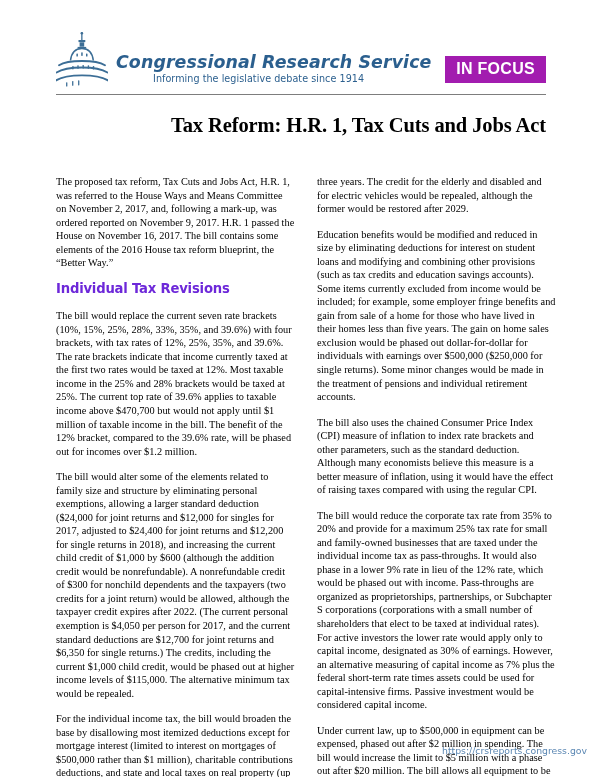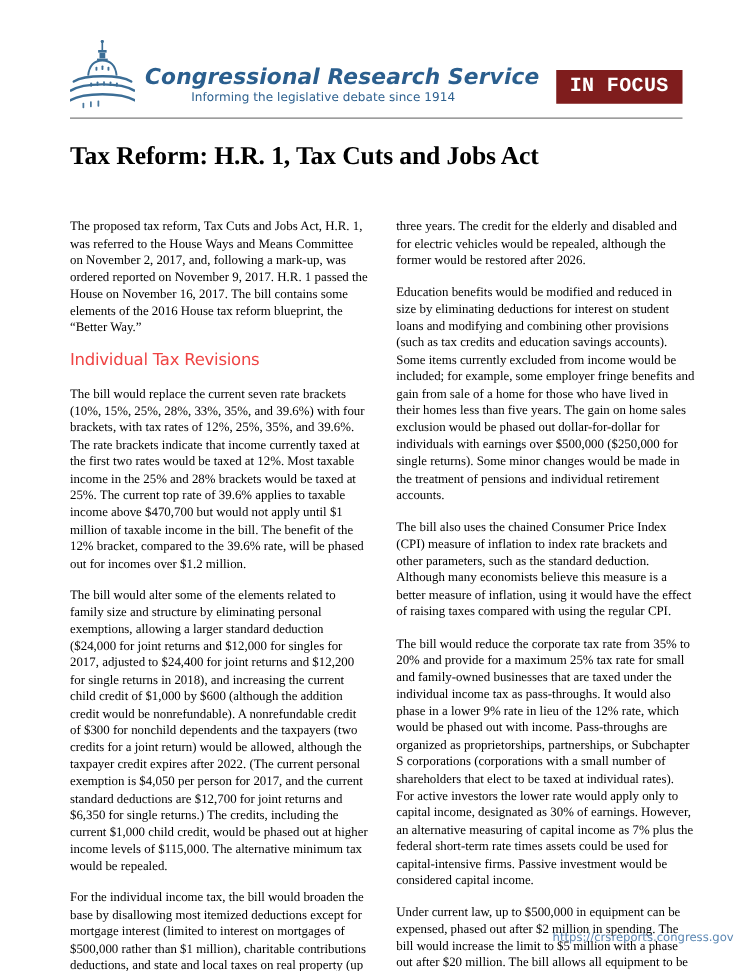--- a/index.html
+++ b/index.html
@@ -62,25 +62,25 @@
   .brand-tagline {
     font-family: "DejaVu Sans", sans-serif;
     font-size: 9.6px;
     color: #2b5f8e;
     line-height: 1.5;
     white-space: nowrap;
     letter-spacing: 0.05px;
     margin-left: 37px;
   }
   .badge {
-    font-family: Liberation Mono, monospace;
+    font-family: Liberation Sans, sans-serif;
     font-weight: bold;
     font-size: 16px;
     color: #ffffff;
-    background: #7f1d1d;
+    background: #a21caf;
     padding: 4px 11px 5px 11px;
     letter-spacing: 0.3px;
     margin-bottom: 7px;
     display: inline-block;
     line-height: 1.15;
   }
 
   .rule {
     height: 1px;
     background: #7d7d7d;
@@ -97,20 +97,21 @@
   }
 
   
   .doc-title {
     font-family: "Liberation Serif", serif;
     font-weight: bold;
     font-size: 20.5px;
     padding: 4px 50px 0 52px;
     letter-spacing: -0.1px;
     line-height: 1.2;
+    text-align: right;
   }
 
   
   .columns {
     display: flex;
     gap: 22px;
     padding: 12px 50px 0 52px;
     box-sizing: border-box;
   }
   .col {
@@ -119,23 +120,23 @@
   }
   p.body {
     margin: 12px 0 11px 0;
     font-size: 10.3px;
     line-height: 1.315;
     text-align: left;
     font-family: "Liberation Serif", serif;
   }
   h2.section {
     font-family: "DejaVu Sans", sans-serif;
-    color: #ef4444;
+    color: #6d28d9;
     font-size: 13.2px;
-    font-weight: normal;
+    font-weight: bold;
     margin: 6px 0 2px 0;
     letter-spacing: -0.2px;
     line-height: 1.25;
   }
   h2.section.tight { margin-top: 4px; }
 
   
   .footer {
     position: absolute;
     left: 0;
@@ -222,21 +223,21 @@
     <div class="col">
       <p class="body">The proposed tax reform, Tax Cuts and Jobs Act, H.R. 1, was referred to the House Ways and Means Committee on November 2, 2017, and, following a mark-up, was ordered reported on November 9, 2017. H.R. 1 passed the House on November 16, 2017. The bill contains some elements of the 2016 House tax reform blueprint, the “Better Way.”</p>
       <h2 class="section">Individual Tax Revisions</h2>
       <p class="body">The bill would replace the current seven rate brackets (10%, 15%, 25%, 28%, 33%, 35%, and 39.6%) with four brackets, with tax rates of 12%, 25%, 35%, and 39.6%. The rate brackets indicate that income currently taxed at the first two rates would be taxed at 12%. Most taxable income in the 25% and 28% brackets would be taxed at 25%. The current top rate of 39.6% applies to taxable income above $470,700 but would not apply until $1 million of taxable income in the bill. The benefit of the 12% bracket, compared to the 39.6% rate, will be phased out for incomes over $1.2 million.</p>
       <p class="body">The bill would alter some of the elements related to family size and structure by eliminating personal exemptions, allowing a larger standard deduction ($24,000 for joint returns and $12,000 for singles for 2017, adjusted to $24,400 for joint returns and $12,200 for single returns in 2018), and increasing the current child credit of $1,000 by $600 (although the addition credit would be nonrefundable). A nonrefundable credit of $300 for nonchild dependents and the taxpayers (two credits for a joint return) would be allowed, although the taxpayer credit expires after 2022. (The current personal exemption is $4,050 per person for 2017, and the current standard deductions are $12,700 for joint returns and $6,350 for single returns.) The credits, including the current $1,000 child credit, would be phased out at higher income levels of $115,000. The alternative minimum tax would be repealed.</p>
       <p class="body">For the individual income tax, the bill would broaden the base by disallowing most itemized deductions except for mortgage interest (limited to interest on mortgages of $500,000 rather than $1 million), charitable contributions deductions, and state and local taxes on real property (up to $10,000). The deductions for state and local income taxes, medical expenses, employee business expenses, casualty losses (except for specified national disasters), and other minor provisions would be eliminated. Some above-the-line deductions are eliminated, including moving expense deductions (other than for members of the armed forces) and alimony (although alimony will be taxed to the recipient, and current divorce decrees will not necessarily be covered).</p>
 
     </div>
 
     <div class="col">
-      <p class="body">three years. The credit for the elderly and disabled and for electric vehicles would be repealed, although the former would be restored after 2026.</p>
+      <p class="body">three years. The credit for the elderly and disabled and for electric vehicles would be repealed, although the former would be restored after 2029.</p>
       <p class="body">Education benefits would be modified and reduced in size by eliminating deductions for interest on student loans and modifying and combining other provisions (such as tax credits and education savings accounts). Some items currently excluded from income would be included; for example, some employer fringe benefits and gain from sale of a home for those who have lived in their homes less than five years. The gain on home sales exclusion would be phased out dollar-for-dollar for individuals with earnings over $500,000 ($250,000 for single returns). Some minor changes would be made in the treatment of pensions and individual retirement accounts.</p>
       <p class="body">The bill also uses the chained Consumer Price Index (CPI) measure of inflation to index rate brackets and other parameters, such as the standard deduction. Although many economists believe this measure is a better measure of inflation, using it would have the effect of raising taxes compared with using the regular CPI.</p>
       <p class="body">The bill would reduce the corporate tax rate from 35% to 20% and provide for a maximum 25% tax rate for small and family-owned businesses that are taxed under the individual income tax as pass-throughs. It would also phase in a lower 9% rate in lieu of the 12% rate, which would be phased out with income. Pass-throughs are organized as proprietorships, partnerships, or Subchapter S corporations (corporations with a small number of shareholders that elect to be taxed at individual rates). For active investors the lower rate would apply only to capital income, designated as 30% of earnings. However, an alternative measuring of capital income as 7% plus the federal short-term rate times assets could be used for capital-intensive firms. Passive investment would be considered capital income.</p>
       <p class="body">Under current law, up to $500,000 in equipment can be expensed, phased out after $2 million in spending. The bill would increase the limit to $5 million with a phase out after $20 million. The bill allows all equipment to be expensed through 2022. Deductions for excess interest for corporations would be more limited than in present law.</p>
 
     </div>
 
   </div>
 
   <div class="footer">

